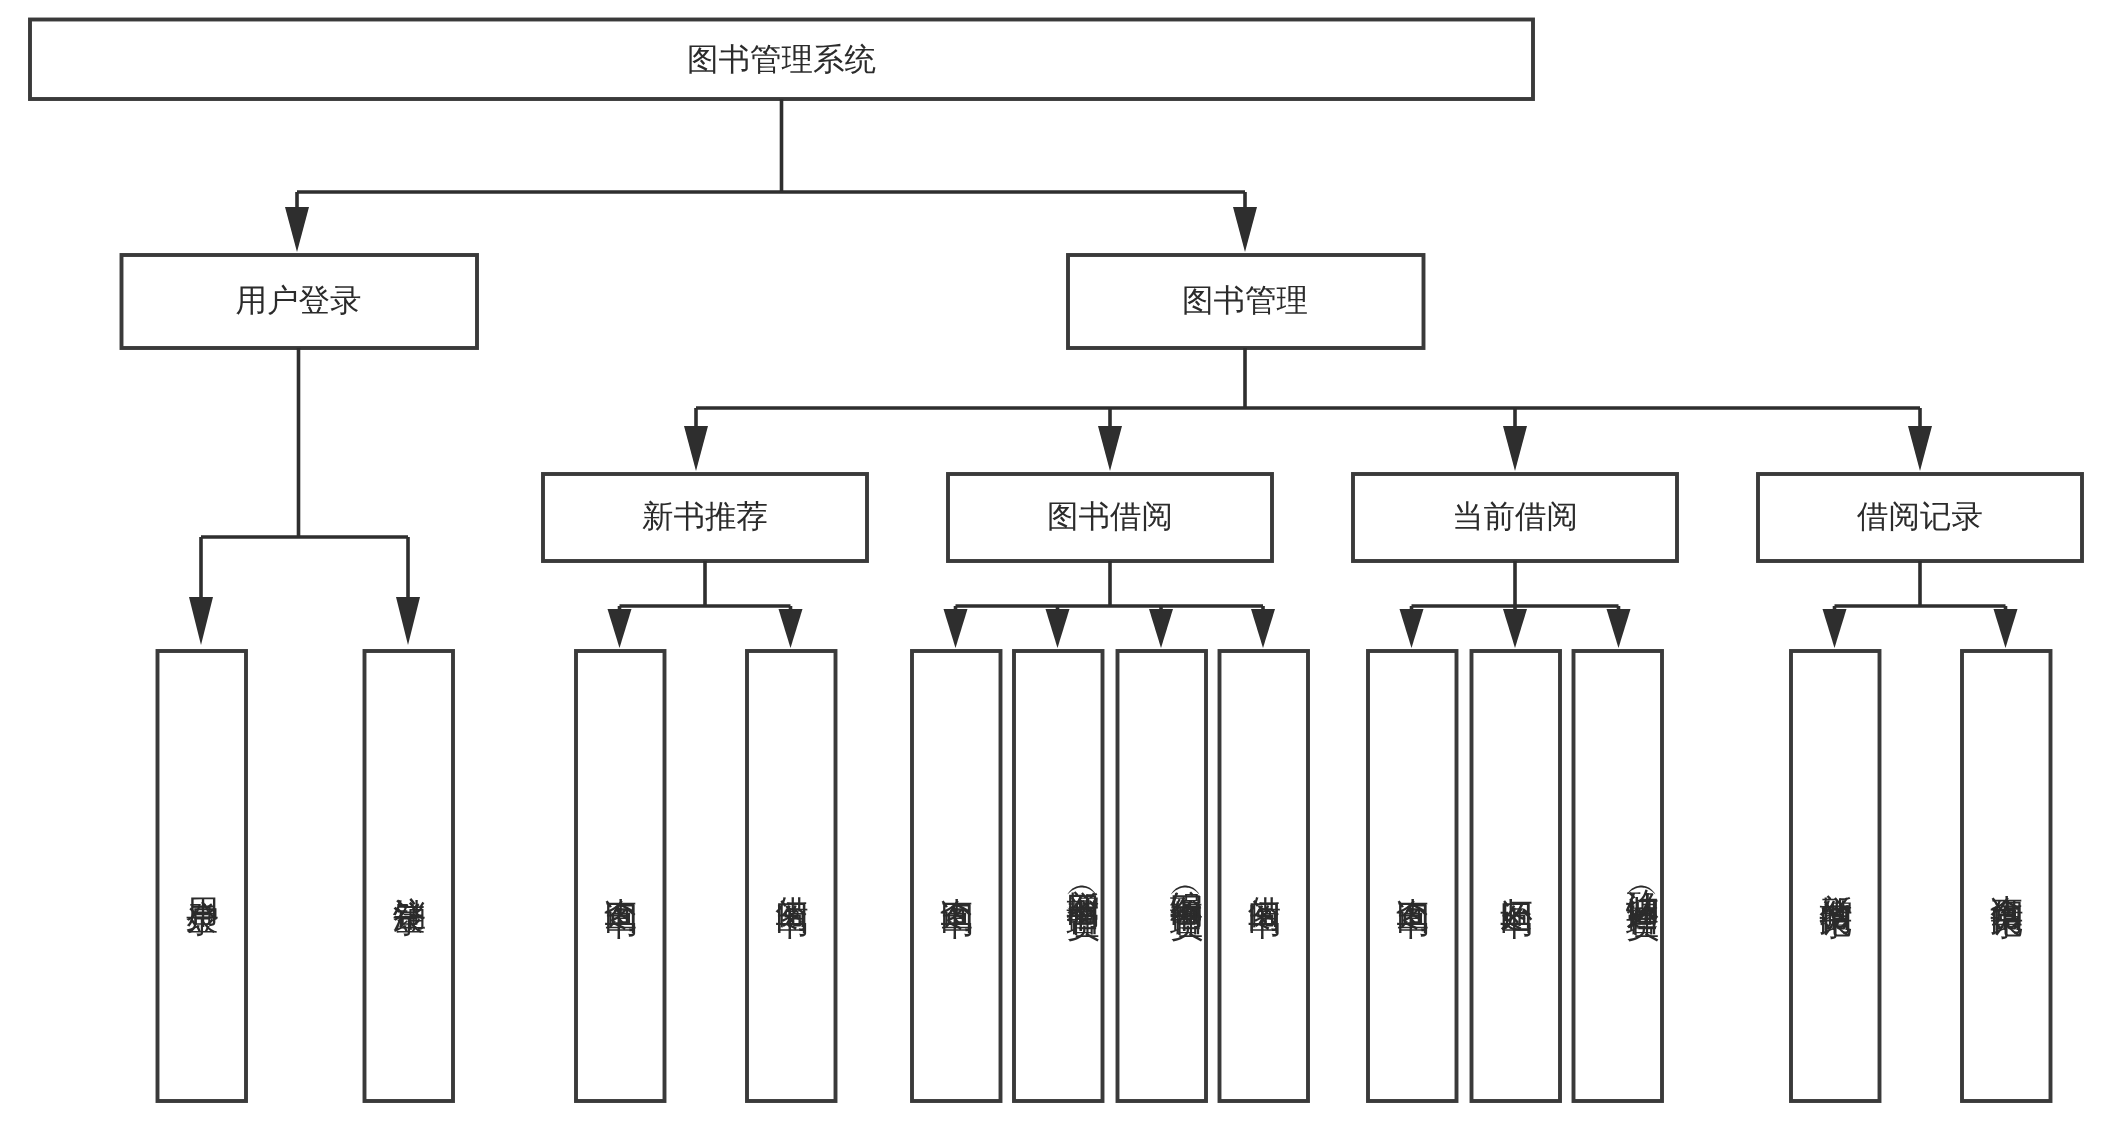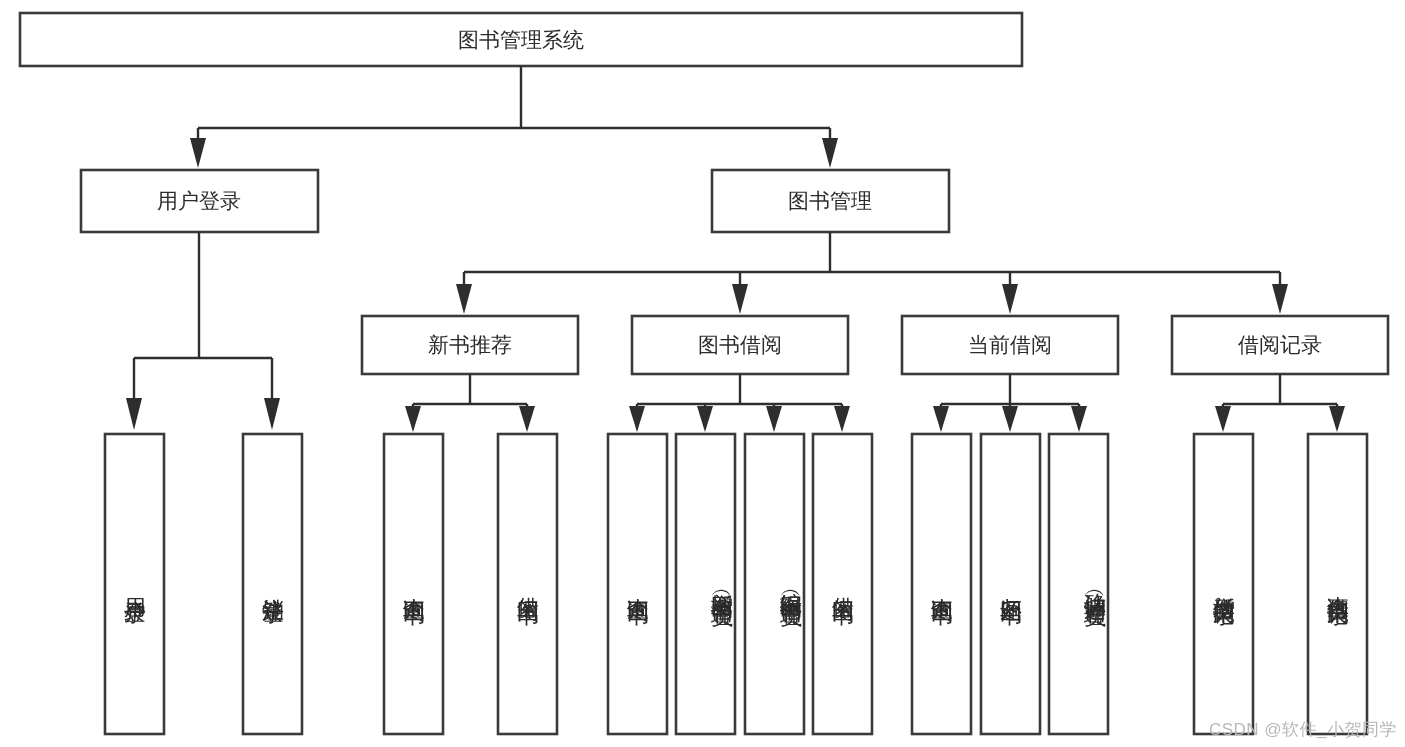--- a/index.html
+++ b/index.html
@@ -198,15 +198,14 @@
   <div class="leaf-label" style="left:745px; top:440px; width:59px; height:288px; display:flex; align-items:flex-start; justify-content:center;">编辑图书（管理员）</div>
   <div class="leaf-label" style="left:813px; top:434px; width:59px; height:300px; display:flex; align-items:center; justify-content:center;">借阅图书</div>
 
   <div class="leaf-label" style="left:912px; top:434px; width:59px; height:300px; display:flex; align-items:center; justify-content:center;">查询图书</div>
   <div class="leaf-label" style="left:981px; top:434px; width:59px; height:300px; display:flex; align-items:center; justify-content:center;">归还图书</div>
   <div class="leaf-label" style="left:1049px; top:440px; width:59px; height:288px; display:flex; align-items:flex-start; justify-content:center;">确认归还（管理员）</div>
 
   <div class="leaf-label" style="left:1194px; top:434px; width:59px; height:300px; display:flex; align-items:center; justify-content:center;">新增借阅记录</div>
   <div class="leaf-label" style="left:1308px; top:434px; width:59px; height:300px; display:flex; align-items:center; justify-content:center;">查询借阅记录</div>
 
-  <div id="watermark">CSDN @软件_小贺同学</div>
 
 </div>
 
 </body></html>

